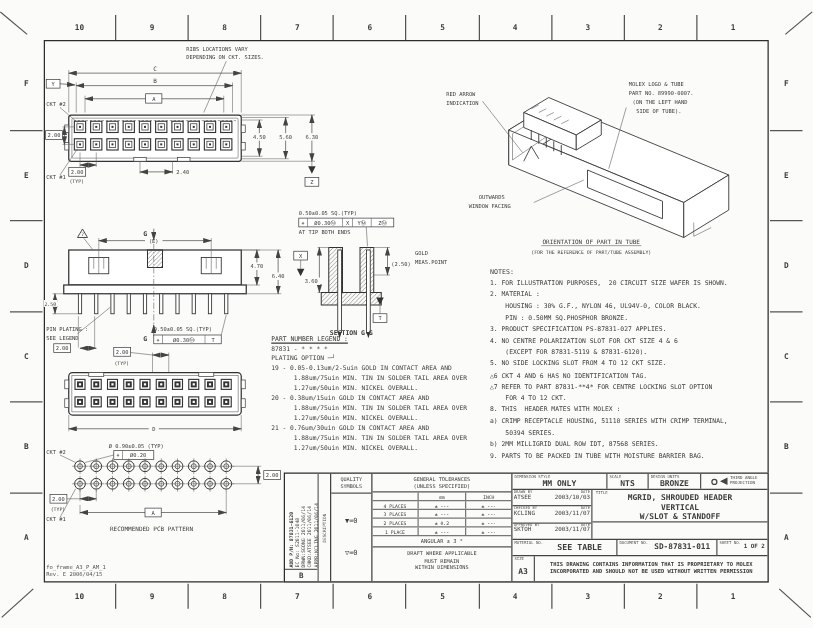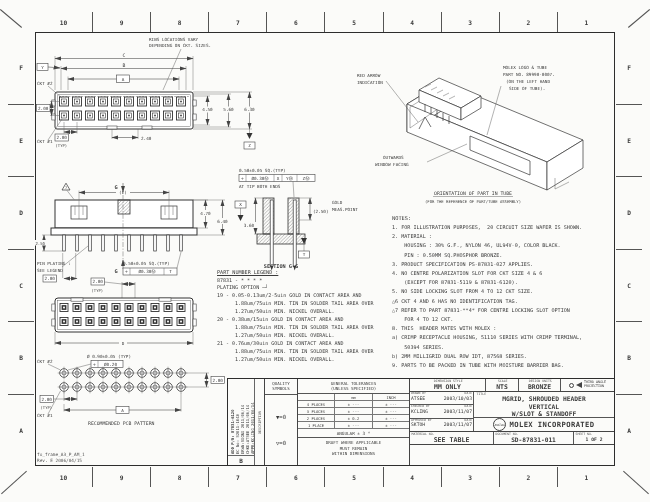--- a/index.html
+++ b/index.html
@@ -62,21 +62,21 @@
   .tol-hd{text-align:center;font-size:4.2px;line-height:5.6px;padding:1.5px 0;border-bottom:1px solid #555;}
   .tol-row{display:flex;height:7px;border-bottom:1px solid #777;font-size:3.8px;}
   .tol-row>div{display:flex;align-items:center;justify-content:center;}
   .tc1{width:36px;}
   .tc2{width:38px;border-left:1px solid #777;}
   .tc3{flex:1;border-left:1px solid #777;}
   .tol-ang{height:9px;display:flex;align-items:center;justify-content:center;font-size:4.3px;border-bottom:1px solid #555;}
   .tol-draft{flex:1;text-align:center;font-size:4.2px;line-height:5.4px;padding-top:2px;}
   .tb-main{flex:1;display:flex;flex-direction:column;}
   .r1{height:13px;display:flex;border-bottom:1px solid #444;}
-  .r1>div{border-right:1px solid #555;display:flex;flex-direction:column;align-items:center;}
+  .r1>div{border-right:1px solid #555;display:flex;flex-direction:column;}
   .r1>div:last-child{border-right:none;}
   .lbl{font-size:3.2px;color:#555;padding:.5px 0 0 1.5px;line-height:3.6px;}
   .val{flex:1;display:flex;align-items:center;justify-content:center;font-size:6.4px;font-weight:bold;line-height:6px;}
   .c-dim{width:76px;}.c-scale{width:33px;}.c-units{width:42px;}
   .c-proj{flex:1;flex-direction:row !important;align-items:center;justify-content:center;gap:2px;}
   .pcirc{width:5px;height:5px;border:1px solid #444;border-radius:50%;flex:none;}
   .pcone{width:0;height:0;border-top:3px solid transparent;border-bottom:3px solid transparent;border-right:6px solid #444;flex:none;}
   .projtxt{font-size:3.3px;line-height:3.7px;}
   .r234{height:40px;display:flex;border-bottom:1px solid #444;}
   .names{width:64px;border-right:1px solid #555;display:flex;flex-direction:column;}
@@ -86,21 +86,21 @@
   .nval{display:flex;justify-content:space-between;font-size:4.7px;line-height:6px;}
   .titlearea{flex:1;display:flex;flex-direction:column;}
   .tcell{height:26px;border-bottom:1px solid #555;position:relative;text-align:center;}
   .tcell .lbl{position:absolute;left:1px;top:0;}
   .tl1{font-size:6.3px;font-weight:bold;line-height:7.5px;padding-top:3px;}
   .tl2,.tl3{font-size:6.3px;font-weight:bold;line-height:7.2px;}
   .ccell{flex:1;display:flex;align-items:center;justify-content:center;gap:3px;}
   .mlogo{width:13px;height:13px;border:1px solid #444;border-radius:50%;font-size:3.4px;font-style:italic;display:flex;align-items:center;justify-content:center;flex:none;}
   .company{font-size:7.2px;font-weight:bold;letter-spacing:.4px;}
   .r5{height:13px;display:flex;border-bottom:1px solid #444;}
-  .r5>div{border-right:1px solid #555;display:flex;flex-direction:column;}
+  .r5>div{border-right:1px solid #555;display:flex;flex-direction:row;}
   .r5>div:last-child{border-right:none;}
   .m1{width:84px;}.m2{width:80px;}.m3{flex:1;}
   .m1 .val{font-size:6.6px;}
   .m2 .val{font-size:6.2px;}
   .m3 .val{font-size:4.7px;}
   .r6{flex:1;display:flex;}
   .size{width:18px;border-right:1px solid #555;display:flex;flex-direction:column;}
   .size .val{font-size:6.4px;}
   .prop{flex:1;display:flex;flex-direction:column;align-items:center;justify-content:center;font-size:4.35px;font-weight:bold;line-height:5.4px;text-align:center;}
 </style>
@@ -629,40 +629,46 @@
               </div>
           </div>
         </div>
         <div class="titlearea">
           <div class="tcell">
             <div class="lbl">TITLE</div>
             <div class="tl1">MGRID, SHROUDED HEADER</div>
             <div class="tl2">VERTICAL</div>
             <div class="tl3">W/SLOT &amp; STANDOFF</div>
           </div>
-          <div class="ccell">
-            <span class="mlogo">molex</span>
-            <span class="company">MOLEX INCORPORATED</span>
-          </div>
         </div>
       </div>
       <div class="r5">
         <div class="m1">
           <div class="lbl">MATERIAL NO.</div>
           <div class="val">SEE TABLE</div>
         </div>
         <div class="m2">
           <div class="lbl">DOCUMENT NO.</div>
           <div class="val">SD-87831-011</div>
         </div>
         <div class="m3">
           <div class="lbl">SHEET NO.</div>
           <div class="val">1 OF 2</div>
         </div>
       </div>
+      <div class="r6">
+        <div class="size">
+          <div class="lbl">SIZE</div>
+          <div class="val">A3</div>
+        </div>
+        <div class="prop">
+          <div>THIS DRAWING CONTAINS INFORMATION THAT IS PROPRIETARY TO MOLEX</div>
+          <div>INCORPORATED AND SHOULD NOT BE USED WITHOUT WRITTEN PERMISSION</div>
+        </div>
+      </div>
     </div>
   </div>
 
   <div class="footer">
     <div>fo_frame_A3_P_AM_1</div>
     <div>Rev. E 2006/04/15</div>
   </div>
 
 </div>
 

